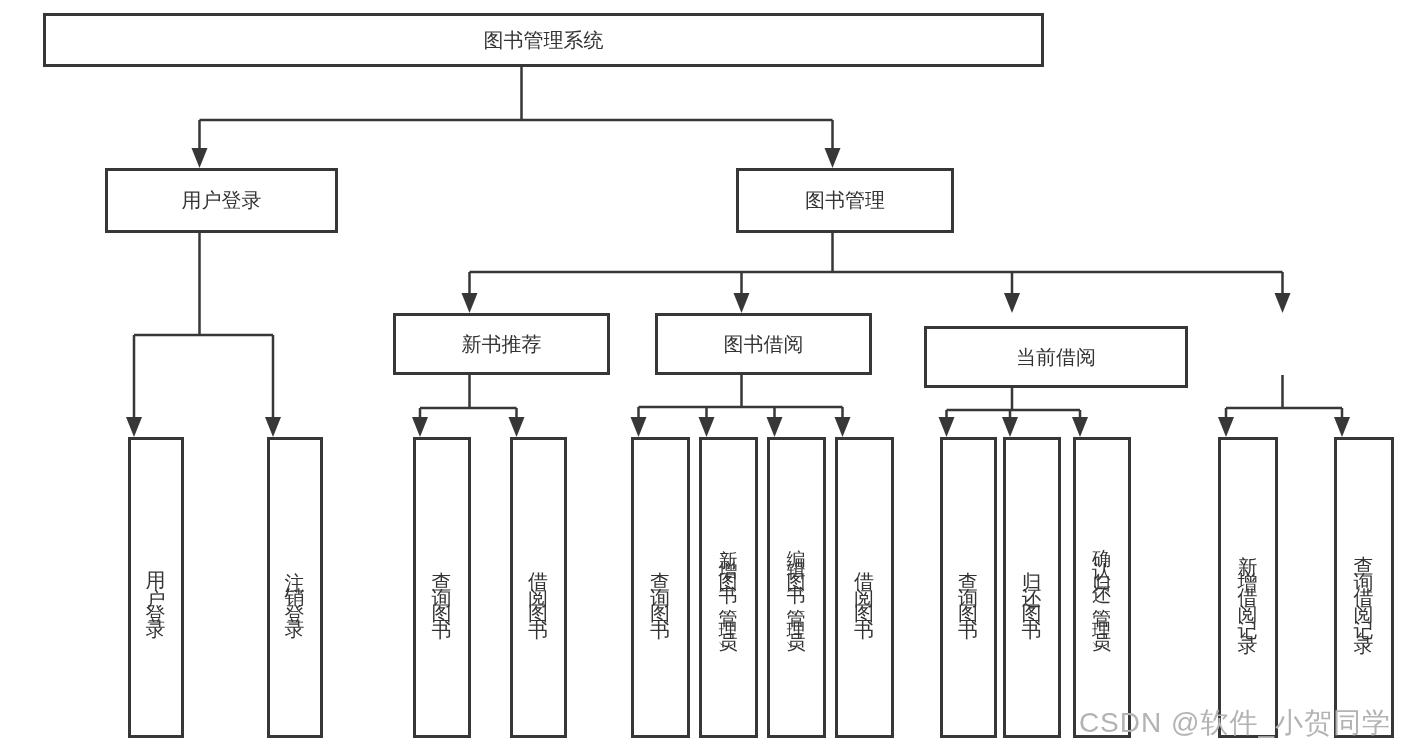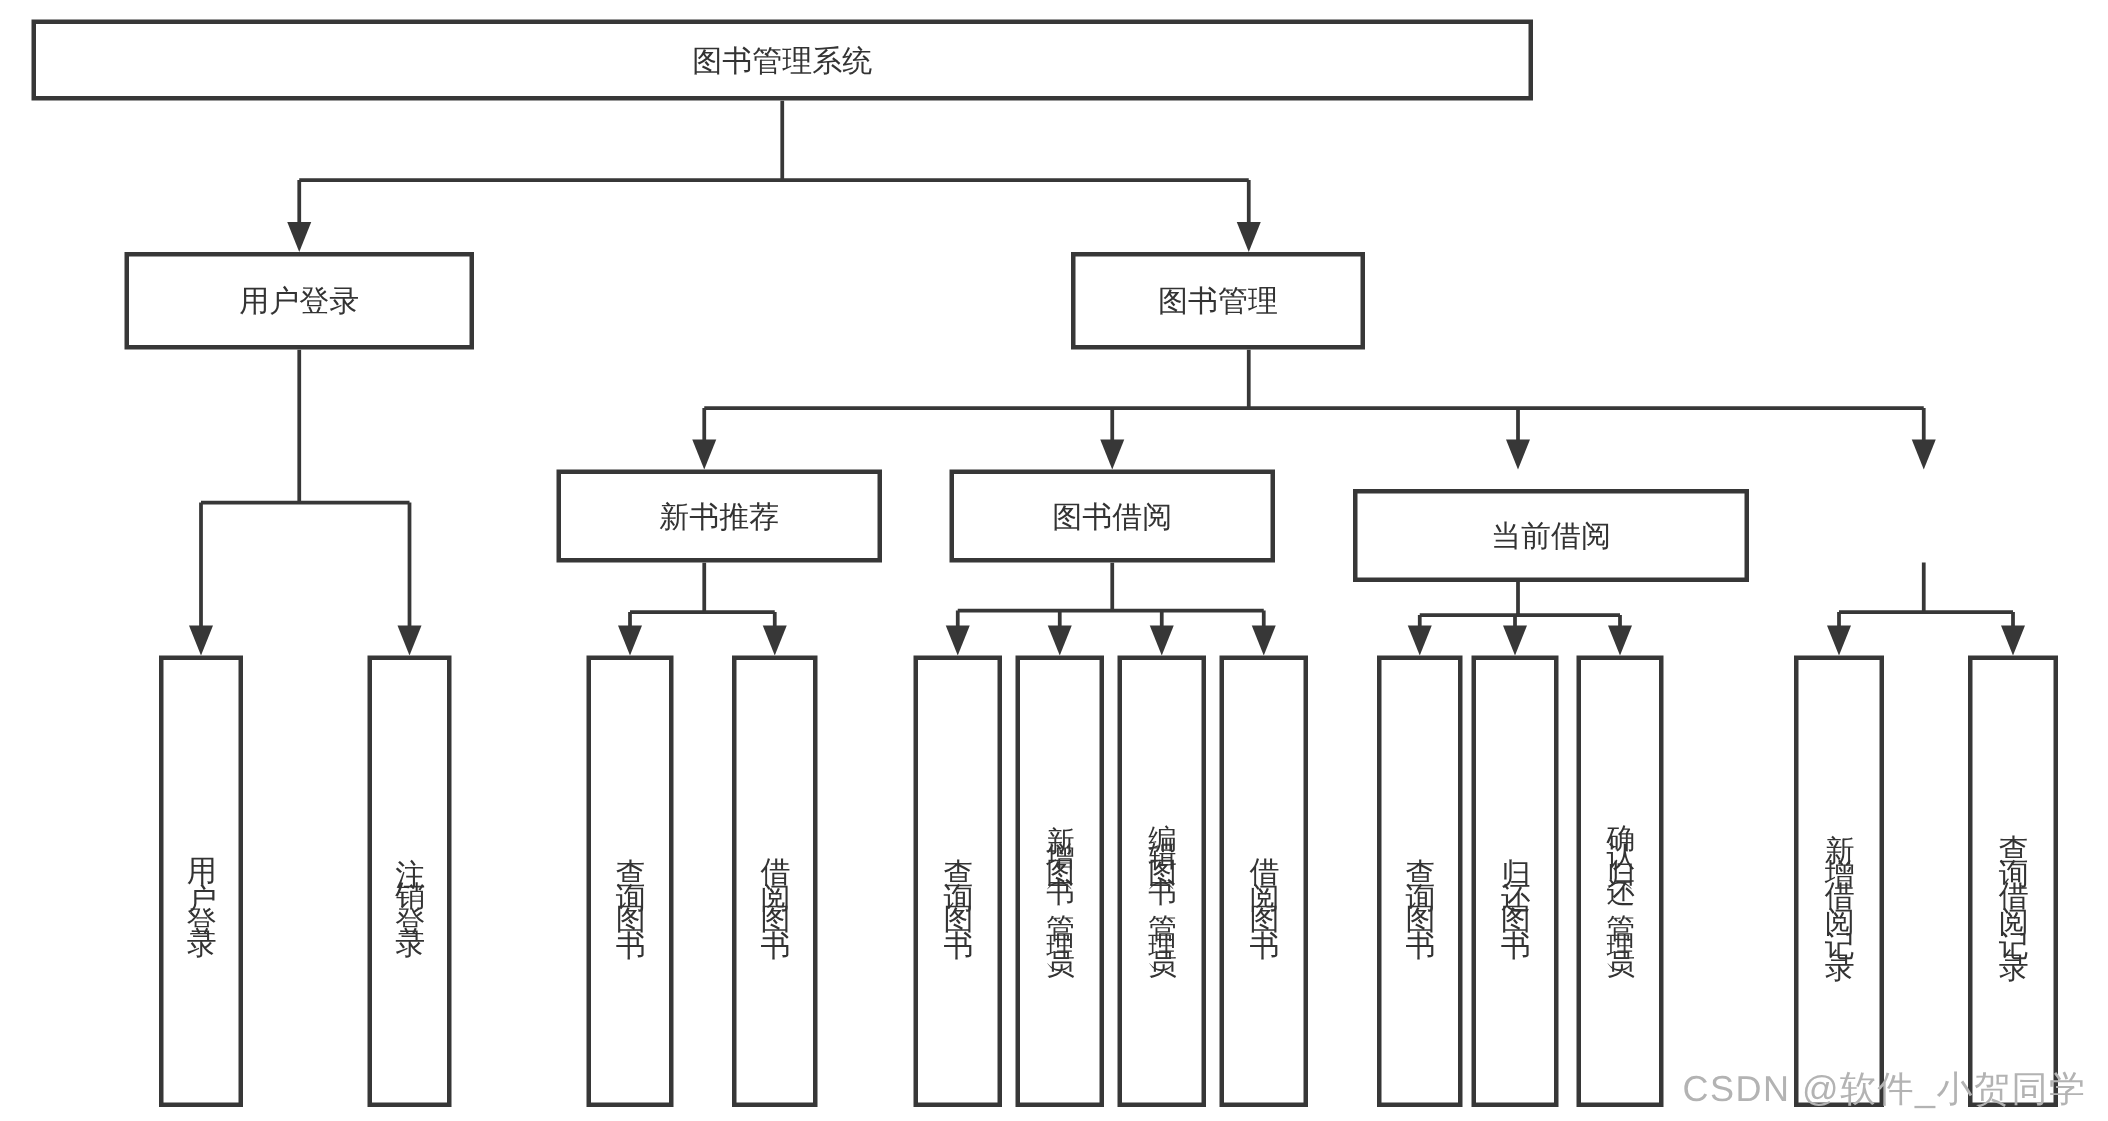--- a/index.html
+++ b/index.html
@@ -22,33 +22,34 @@
   .connector polygon{fill:var(--line);stroke:none;}
   .node{
     position:absolute;
     background:#fff;
     border:3px solid var(--line);
     color:var(--text);
     display:flex;align-items:center;justify-content:center;
     font-size:20px;
     z-index:2;
     text-align:center;
+    margin-left:22px;
   }
   .vnode span{
     writing-mode:vertical-rl;
     text-orientation:mixed;
     letter-spacing:16px;
     line-height:1;
     white-space:nowrap;
   }
   .vnode.tight span{letter-spacing:12px;font-size:19px;}
   .watermark{
     position:absolute;
     right:14px;bottom:5px;
-    font-size:24px;
+    font-size:28px;
     color:var(--watermark);
     z-index:3;
     letter-spacing:1px;
   }
 </style>
 </head>
 <body>
 
 <div id="canvas">
 
@@ -101,21 +102,21 @@
     </g>
   </svg>
 
   <div class="node" style="left:21px;top:13px;width:1001px;height:54px;">
     <span>图书管理系统</span>
   </div>
 
   <div class="node" style="left:83px;top:168px;width:233px;height:65px;">
     <span>用户登录</span>
   </div>
-  <div class="node" style="left:714px;top:168px;width:196px;height:65px;">
+  <div class="node" style="left:714px;top:168px;width:218px;height:65px;">
     <span>图书管理</span>
   </div>
 
   <div class="node" style="left:371px;top:313px;width:217px;height:62px;">
     <span>新书推荐</span>
   </div>
   <div class="node" style="left:633px;top:313px;width:217px;height:62px;">
     <span>图书借阅</span>
   </div>
   <div class="node" style="left:902px;top:326px;width:264px;height:62px;text-align:right;">

